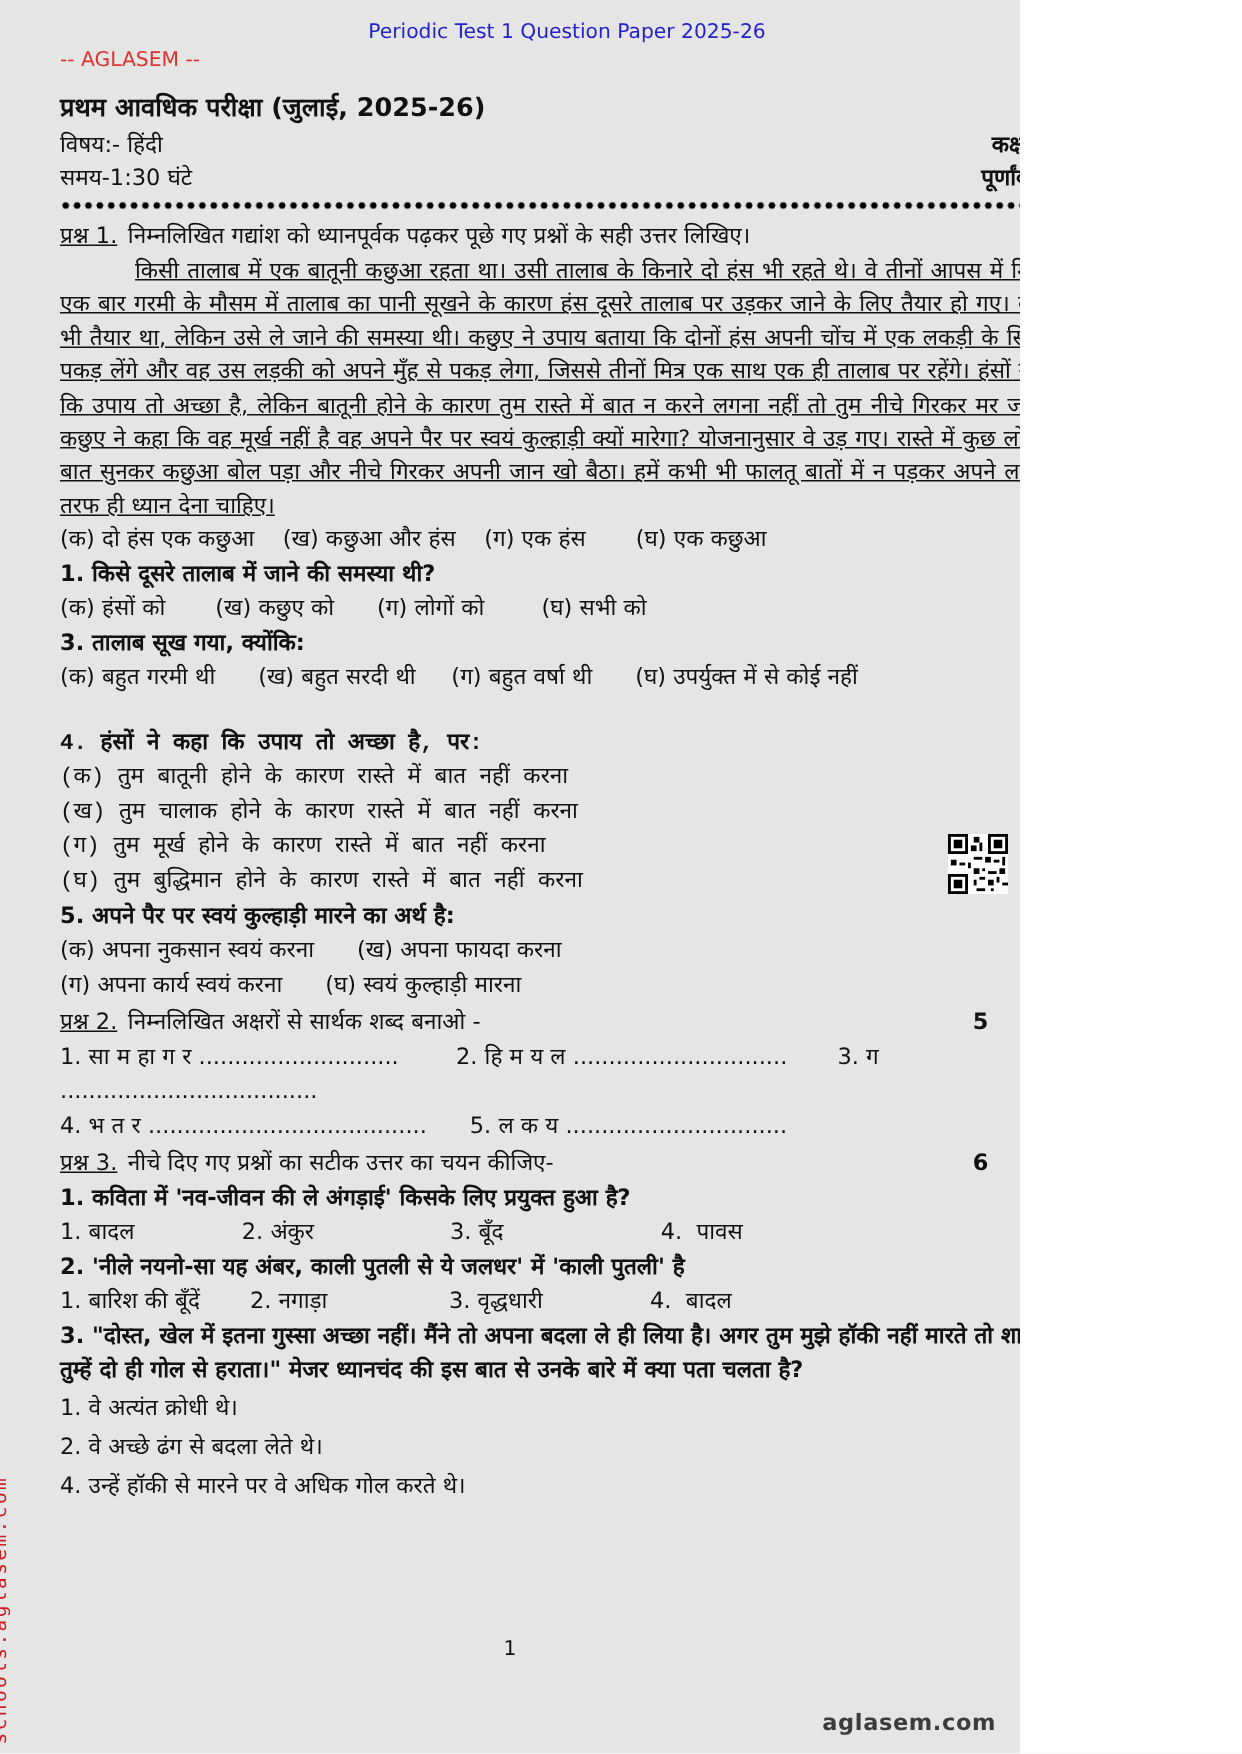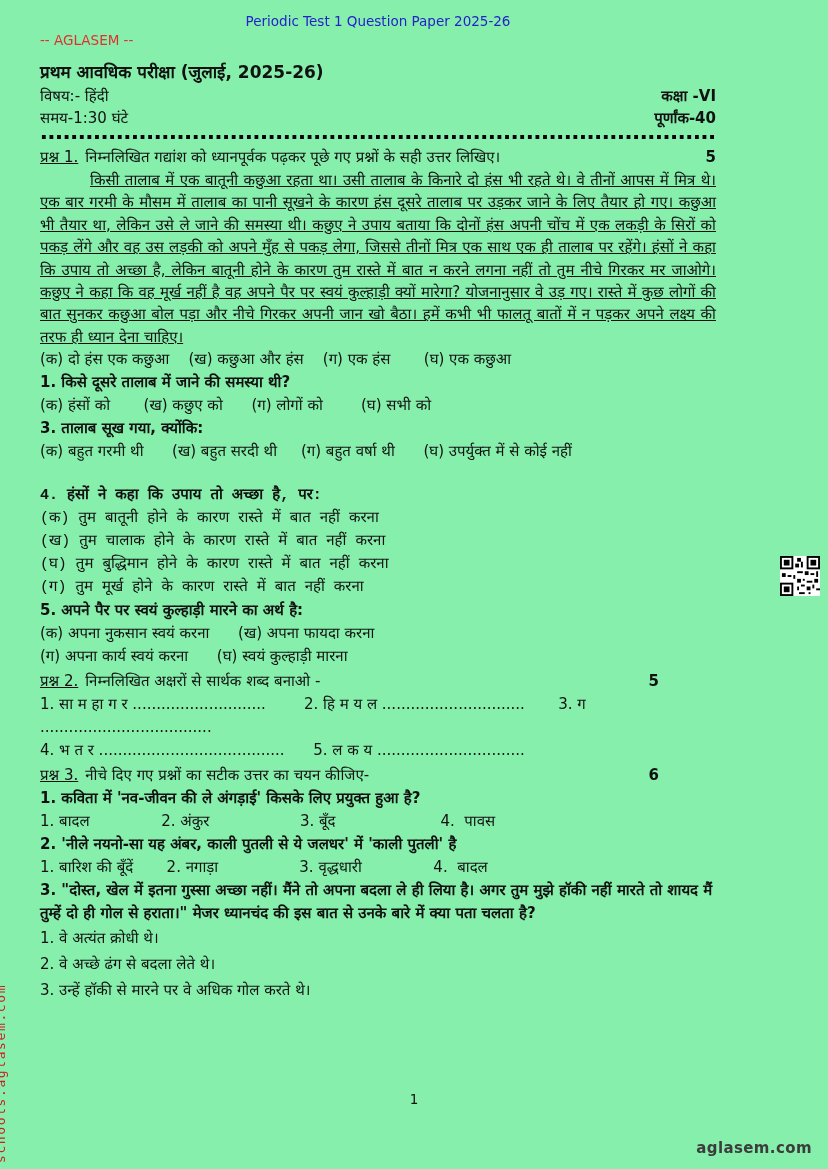--- a/index.html
+++ b/index.html
@@ -1,18 +1,18 @@
 <!DOCTYPE html>
 <html><head>
 <meta charset="utf-8">
 <style>
   * { margin:0; padding:0; box-sizing:border-box; }
   html,body { background:#ffffff; }
   .page {
-    position:relative; width:828px; height:1169px; background:#86efac;
+    position:relative; width:680px; height:1169px; background:#e5e5e5;
     font-family:"DejaVu Sans","Liberation Sans",sans-serif; color:#111;
     overflow:hidden;
   }
   .content { position:absolute; left:40px; top:12px; width:676px; font-size:15px; line-height:22px; }
   .hdr1 { text-align:center; color:#2323c9; font-size:13.5px; line-height:19px; }
   .hdr2 { text-align:left; color:#e03131; font-size:13.5px; line-height:19px; }
   .title { text-align:left; font-weight:bold; font-size:17px; margin-top:10px; line-height:25px; }
   .meta { display:flex; justify-content:space-between; line-height:22px;align-items:flex-end; }
   .b { font-weight:bold; }
   .dots-rule {
@@ -81,22 +81,22 @@
 
     <div class="sub">
       <div class="sub-q">3. तालाब सूख गया, क्योंकि:</div>
       <div class="opt">(क) बहुत गरमी थी      (ख) बहुत सरदी थी     (ग) बहुत वर्षा थी      (घ) उपर्युक्त में से कोई नहीं</div>
     </div>
 
     <div class="sub gap">
       <div class="sub-q">4. हंसों ने कहा कि उपाय तो अच्छा है, पर:</div>
       <div class="opt">(क) तुम बातूनी होने के कारण रास्ते में बात नहीं करना</div>
       <div class="opt">(ख) तुम चालाक होने के कारण रास्ते में बात नहीं करना</div>
+      <div class="opt">(ग) तुम मूर्ख होने के कारण रास्ते में बात नहीं करना</div>
       <div class="opt">(घ) तुम बुद्धिमान होने के कारण रास्ते में बात नहीं करना</div>
-      <div class="opt">(ग) तुम मूर्ख होने के कारण रास्ते में बात नहीं करना</div>
     </div>
 
     <div class="sub">
       <div class="sub-q">5. अपने पैर पर स्वयं कुल्हाड़ी मारने का अर्थ है:</div>
       <div class="opt">(क) अपना नुकसान स्वयं करना      (ख) अपना फायदा करना</div>
       <div class="opt">(ग) अपना कार्य स्वयं करना      (घ) स्वयं कुल्हाड़ी मारना</div>
     </div>
 
     <div class="q-row inset">
       <span class="q-label">प्रश्न 2.</span>
@@ -120,21 +120,21 @@
 
     <div class="sub">
       <div class="sub-q">2. 'नीले नयनो-सा यह अंबर, काली पुतली से ये जलधर' में 'काली पुतली' है</div>
       <div class="opt">1. बारिश की बूँदें       2. नगाड़ा                 3. वृद्धधारी               4.  बादल</div>
     </div>
 
     <div class="sub q3-last">
       <div class="sub-q">3. "दोस्त, खेल में इतना गुस्सा अच्छा नहीं। मैंने तो अपना बदला ले ही लिया है। अगर तुम मुझे हॉकी नहीं मारते तो शायद मैं तुम्हें दो ही गोल से हराता।" मेजर ध्यानचंद की इस बात से उनके बारे में क्या पता चलता है?</div>
       <div class="opt">1. वे अत्यंत क्रोधी थे।</div>
       <div class="opt">2. वे अच्छे ढंग से बदला लेते थे।</div>
-      <div class="opt">3. उन्हें हॉकी से मारने पर वे अधिक गोल करते थे।</div>
+      <div class="opt">4. उन्हें हॉकी से मारने पर वे अधिक गोल करते थे।</div>
     </div>
 
   </div>
 
   <div class="qr">
     <svg viewBox="0 0 42 42" width="40" height="40" xmlns="http://www.w3.org/2000/svg">
       <rect width="42" height="42" fill="#fff"></rect>
       <rect x="0" y="0" width="14" height="14" fill="#000"></rect>
       <rect x="2" y="2" width="10" height="10" fill="#fff"></rect>
       <rect x="4" y="4" width="6" height="6" fill="#000"></rect>

